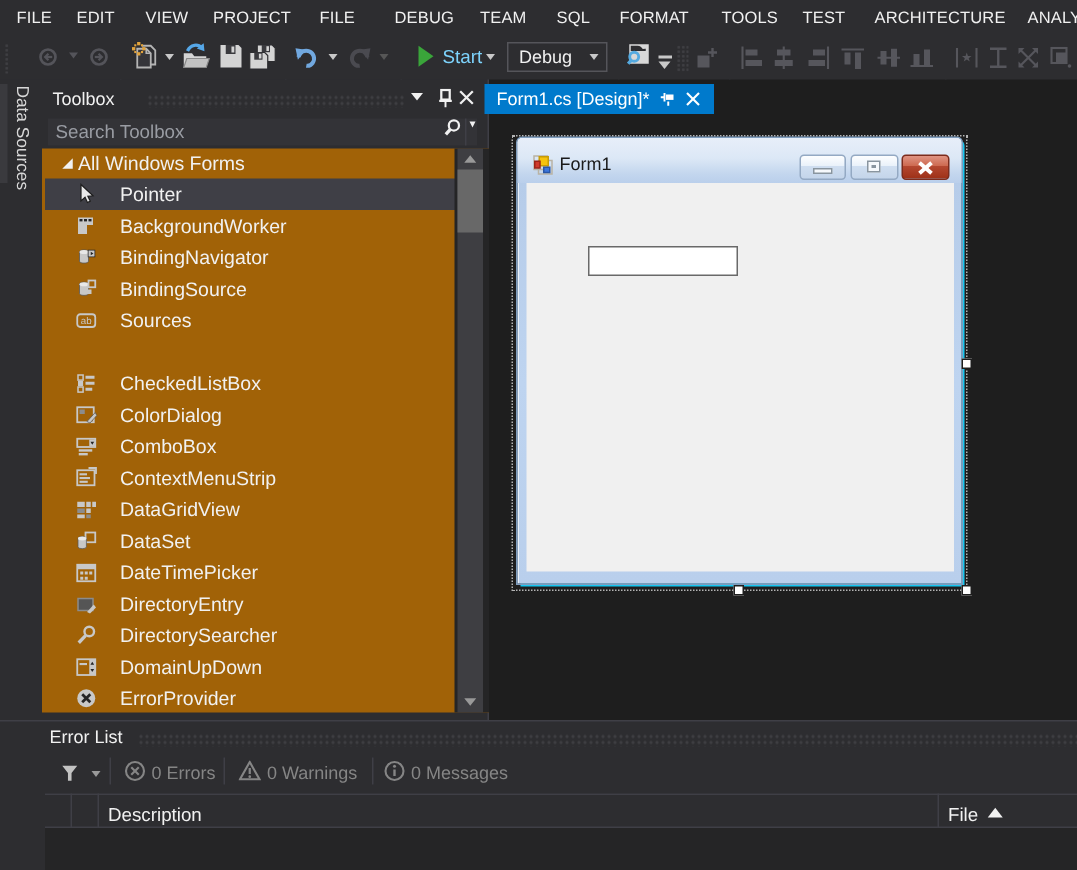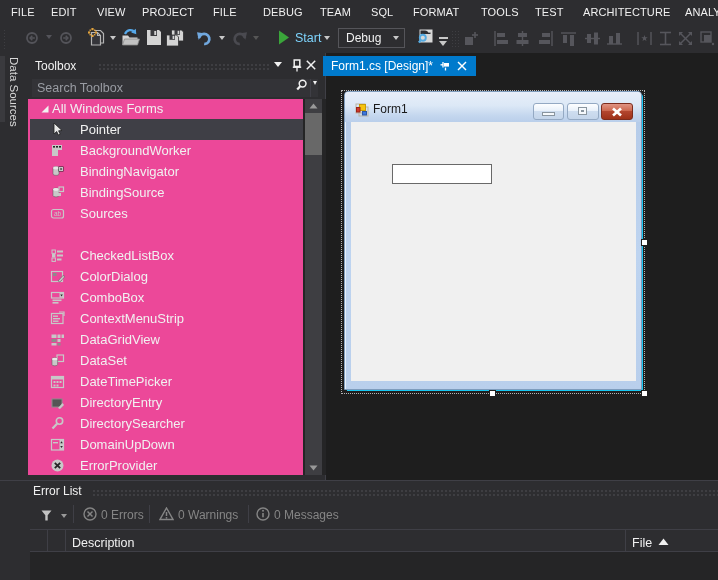--- a/index.html
+++ b/index.html
@@ -204,21 +204,21 @@
   <div class="abs" style="left:4px;top:26px;width:286px;height:18px;background:#333337;"></div>
   <div class="abs" style="left:9px;top:27px;font-size:12.5px;color:#999ca3;line-height:17px;">Search Toolbox</div>
   <svg class="abs" style="left:268px;top:26px" width="12" height="12" viewBox="0 0 12 12">
       <circle cx="6.6" cy="4.6" r="3.4" fill="none" stroke="#f1f1f1" stroke-width="1.5"></circle>
       <line x1="4.2" y1="7.2" x2="1.2" y2="10.6" stroke="#f1f1f1" stroke-width="2.2"></line>
     </svg>
   <div class="abs" style="left:282px;top:26px;width:1px;height:18px;background:#3f3f46;"></div>
   <div class="abs" style="left:285px;top:28px;width:0;height:0;border-left:2.5px solid transparent;border-right:2.5px solid transparent;border-top:4px solid #f1f1f1;"></div>
 
   <div class="abs" style="left:297px;top:0;width:1px;height:427px;background:#3f3f46;"></div>
-  <div id="tblist" class="abs" style="left:0;top:46px;width:298px;height:376px;background:#ec4899;">
+  <div id="tblist" class="abs" style="left:0;top:46px;width:298px;height:376px;background:#a16207;">
   <div class="row" style="top:-1px;">
         <svg class="hi" width="10" height="10" viewBox="0 0 10 10">
           <path d="M8.5 1.5 L8.5 8.5 L1.5 8.5 Z" fill="#f1f1f1"></path>
         </svg>
         <span class="ht">All Windows Forms</span>
       </div>
   <div class="row rowsel" style="top:20px;">
         <svg class="ri" width="15" height="15" viewBox="0 0 15 15">
           <path d="M4 1 L4 12 L6.7 9.5 L8.3 13 L10.2 12.1 L8.6 8.8 L12 8.5 Z" fill="#e8e8e8" stroke="#1e1e1e" stroke-width="0.8"></path>
         </svg>

